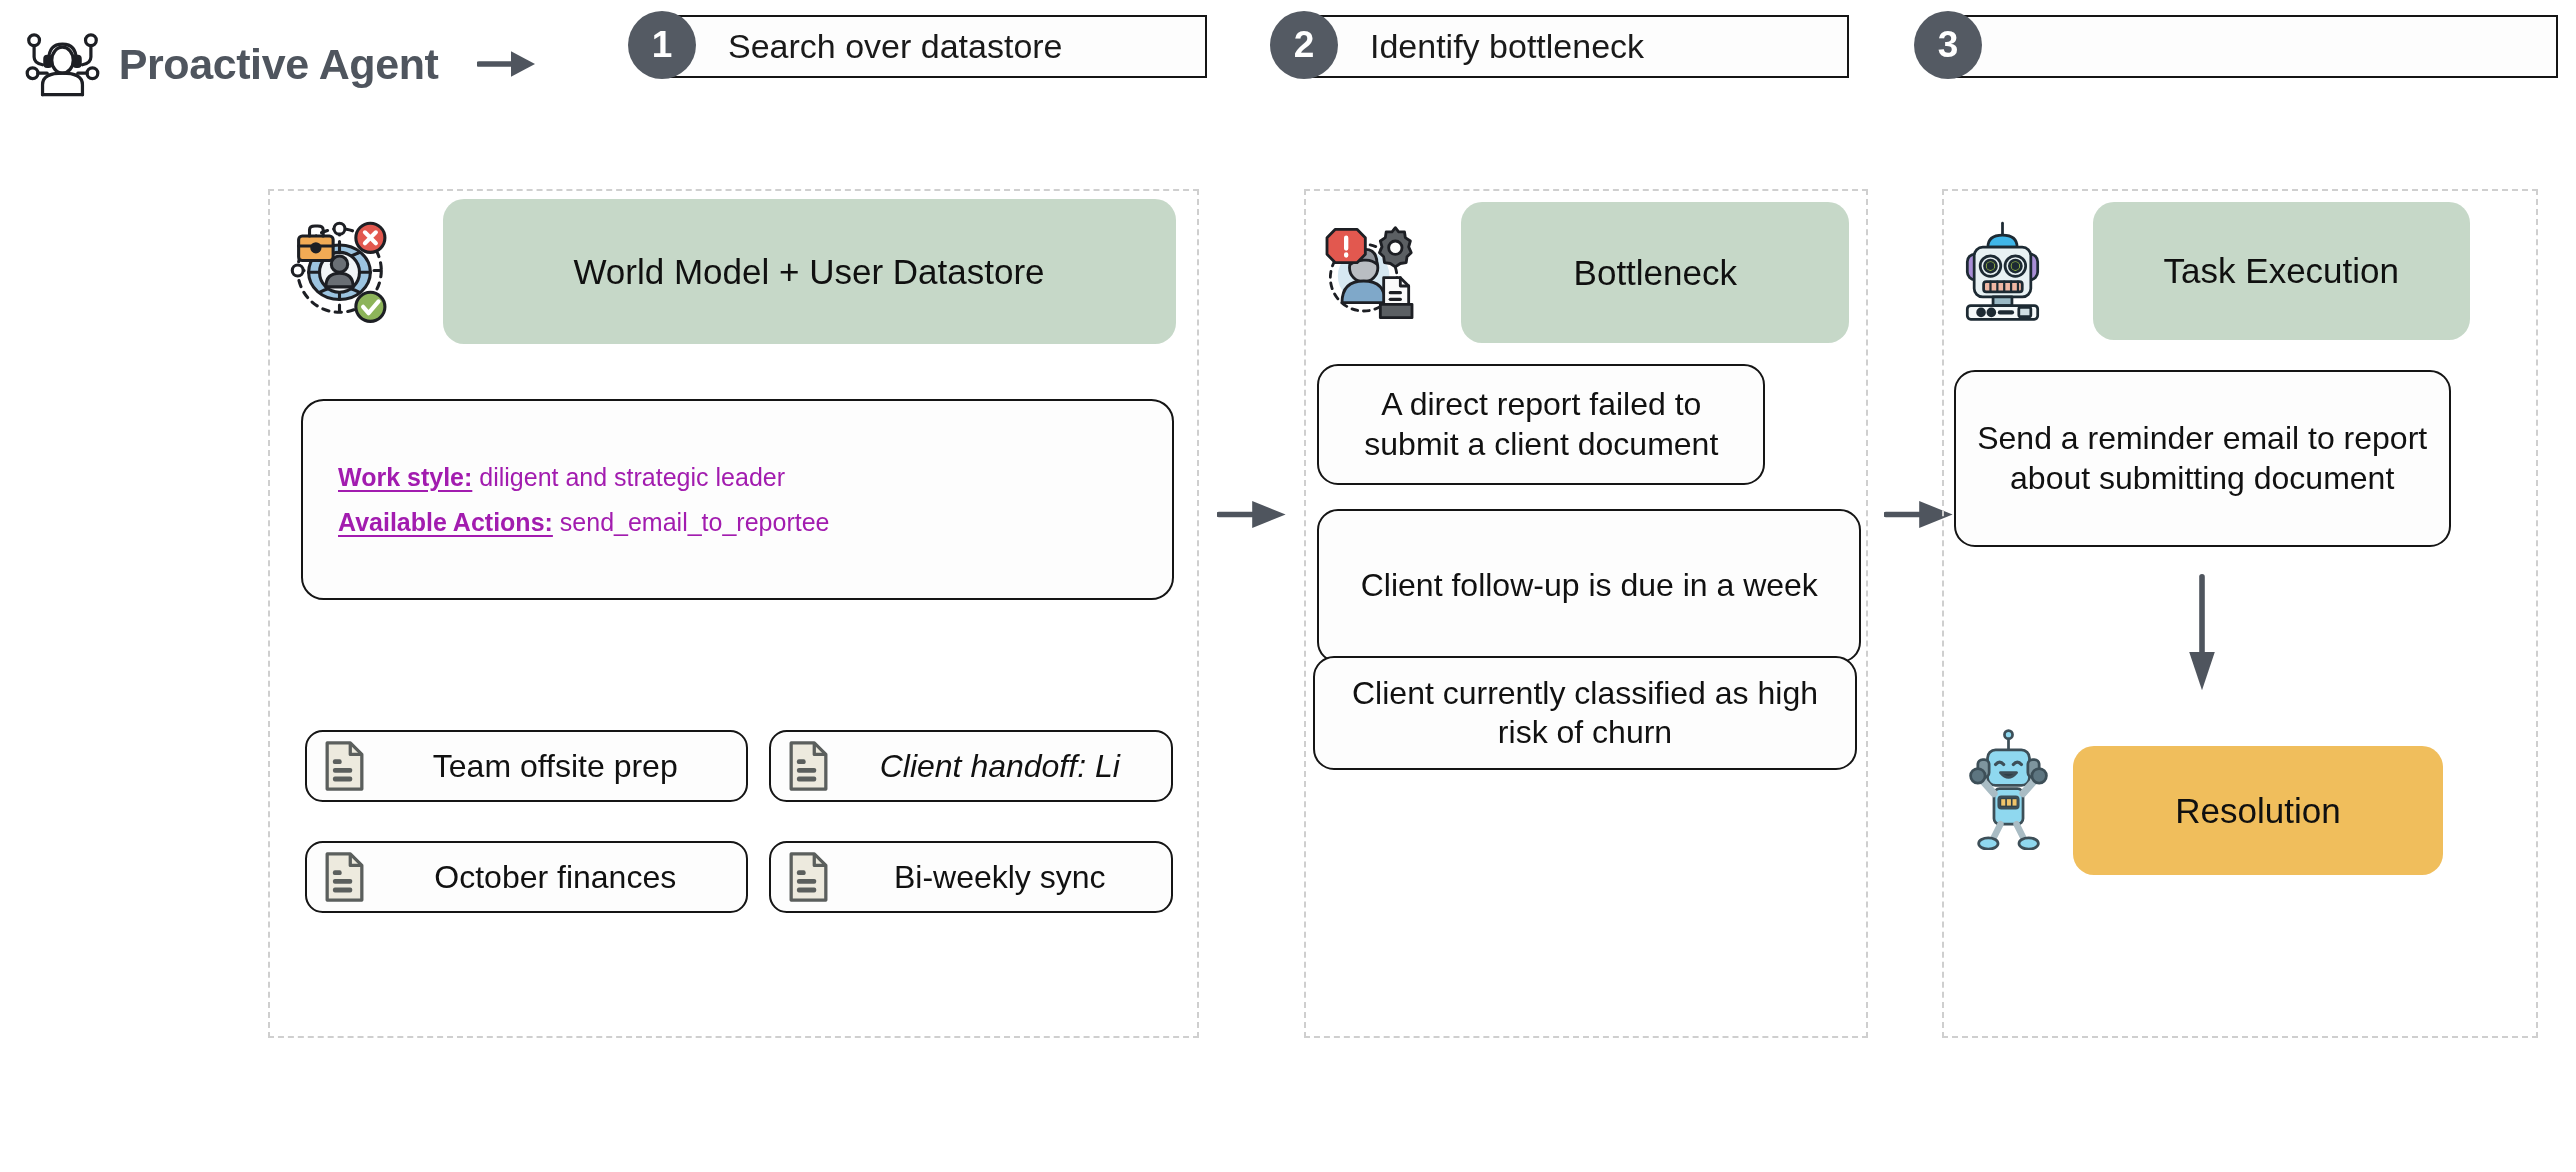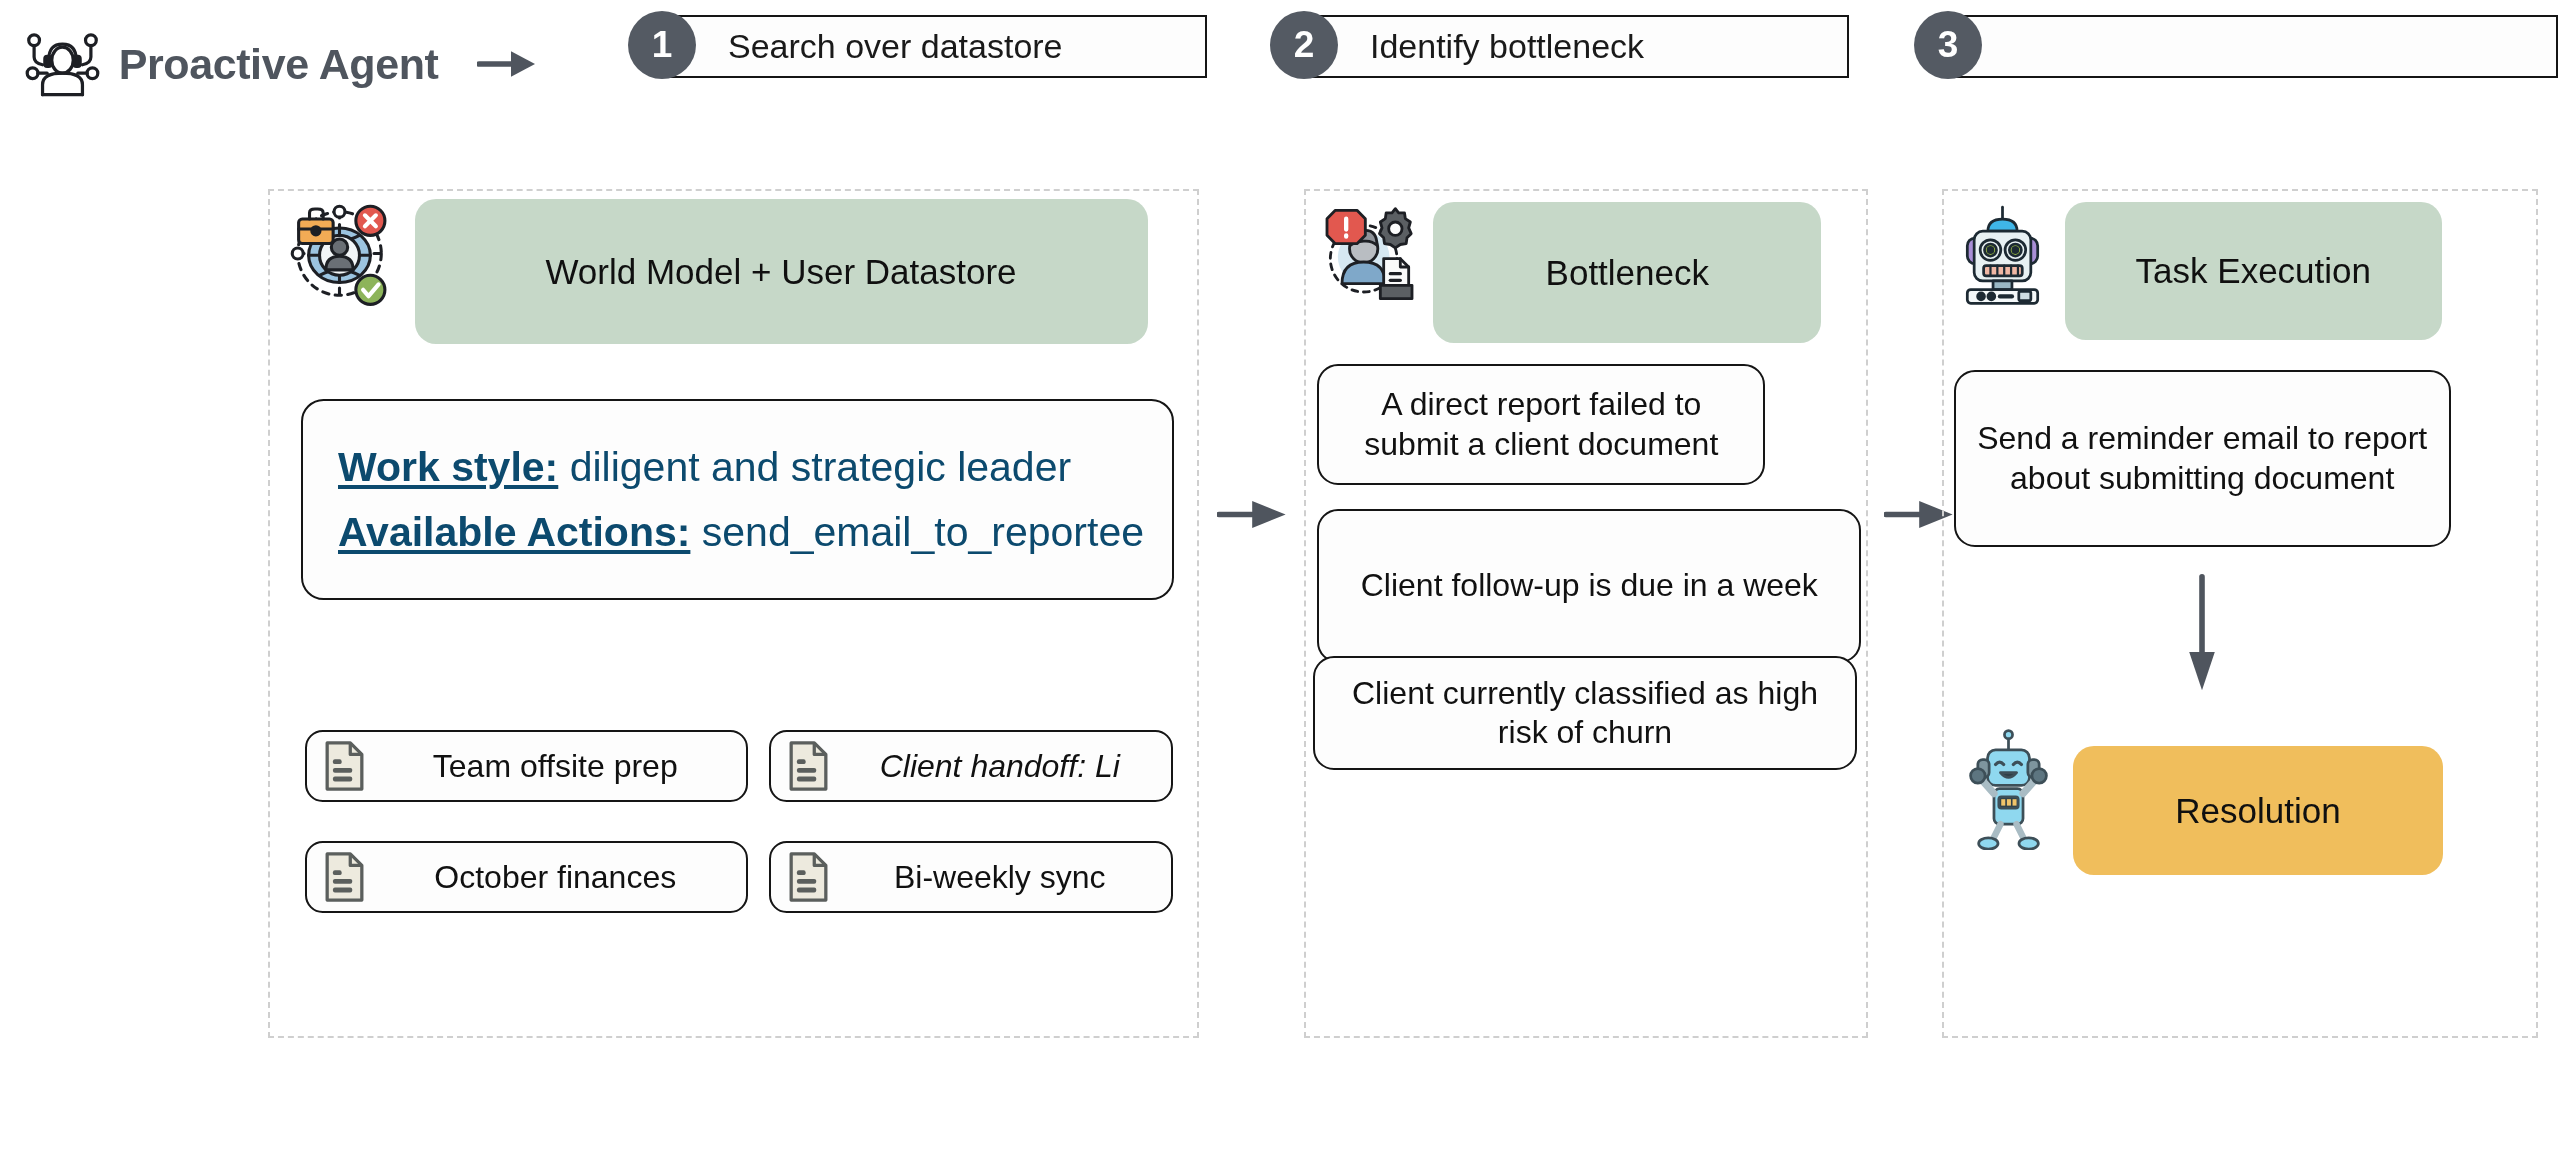--- a/index.html
+++ b/index.html
@@ -50,21 +50,21 @@
   }
 
   
   .panel{
     position:absolute;
     border:2.4px dashed #cfcfcf;
     box-sizing:border-box;
     background:transparent;
   }
   .panel-head{
-    display:flex;align-items:flex-start;
+    display:flex;align-items:center;gap:28px;
   }
   .panel-head-icon{flex:none;}
   .head-pill{
     background:#c6d8c8;border-radius:21px;
     display:flex;align-items:center;justify-content:center;
     font-size:35px;color:#101010;
     box-sizing:border-box;text-align:center;
   }
 
   .card{
@@ -76,21 +76,21 @@
   }
 
   
   .profile{
     position:absolute;
     border:2.4px solid #151515;border-radius:22.5px;background:#fdfdfd;
     box-sizing:border-box;
     display:flex;flex-direction:column;justify-content:center;
     padding:21px 35px;gap:13px;
   }
-  .profile-row{font-size:41px;color:#0c4a6e;white-space:nowrap;line-height:1.28;}
+  .profile-row{font-size:25px;color:#a21caf;white-space:nowrap;line-height:1.28;}
   .profile-row b{font-weight:700;text-decoration:underline;text-underline-offset:4px;}
 
   
   .chip{
     position:absolute;
     border:2.4px solid #151515;border-radius:17.7px;background:#fdfdfd;
     box-sizing:border-box;
     display:flex;align-items:center;gap:14.5px;padding:1px 16px;
   }
   .chip-label{font-size:32px;color:#111111;white-space:nowrap;flex:1;text-align:center;}

